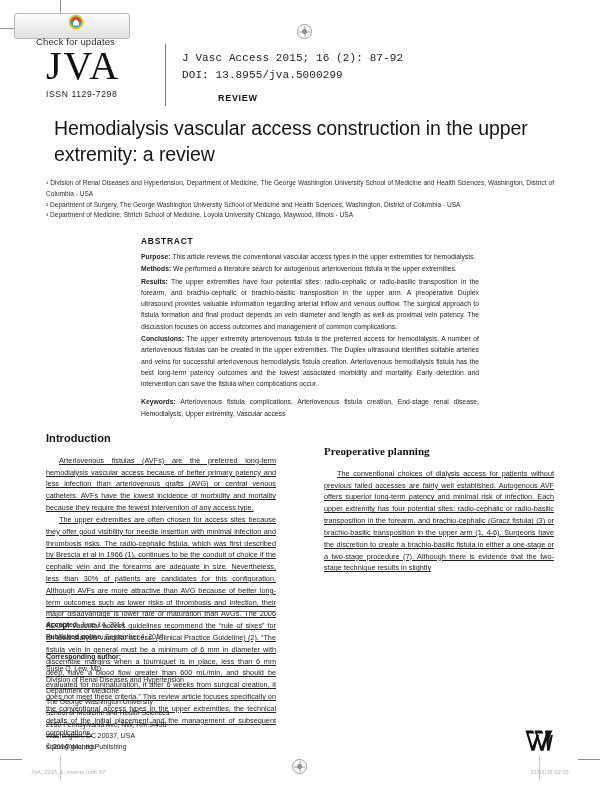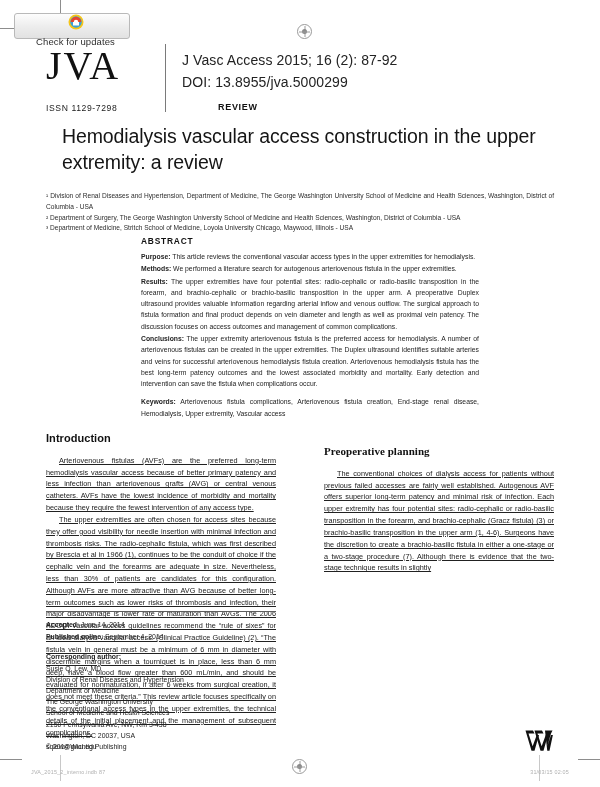--- a/index.html
+++ b/index.html
@@ -102,35 +102,36 @@
   #jva-wordmark {
     font-family: "Liberation Serif", serif;
     font-size: 40px;
     letter-spacing: 2px;
     line-height: 1;
     color: #111;
   }
   #jva-issn {
     font-size: 8.6px;
     letter-spacing: 0.6px;
-    margin-top: 17px;
+    margin-top: 3px;
     color: #222;
   }
   #journal-meta {
     margin-left: 14px;
     padding-left: 16px;
     border-left: 1px solid #7a7a7a;
     min-height: 56px;
     padding-top: 6px;
   }
   #journal-meta .meta-line {
-    font-size: 14px;
+    font-size: 11px;
     color: #232323;
     line-height: 1.55;
     letter-spacing: 0.1px;
+    font-family: Liberation Mono, monospace;
   }
   #article-type {
     font-size: 9px;
     font-weight: bold;
     letter-spacing: 0.7px;
     margin-top: 9px;
     color: #111;
     padding-left: 36px;
   }
 
@@ -140,21 +141,21 @@
     left: 46px;
     top: 108px;
     width: 508px;
   }
   #article-title {
     font-size: 19.5px;
     line-height: 1.32;
     font-weight: normal;
     color: #151515;
     letter-spacing: -0.1px;
-    margin: 16px;
+    margin: 8px;
   }
   #authors {
     margin-top: 14px;
     font-size: 9px;
     font-weight: bold;
     color: #1d1d1d;
     letter-spacing: 0.05px;
   }
   #affiliations {
     margin-top: 11px;

